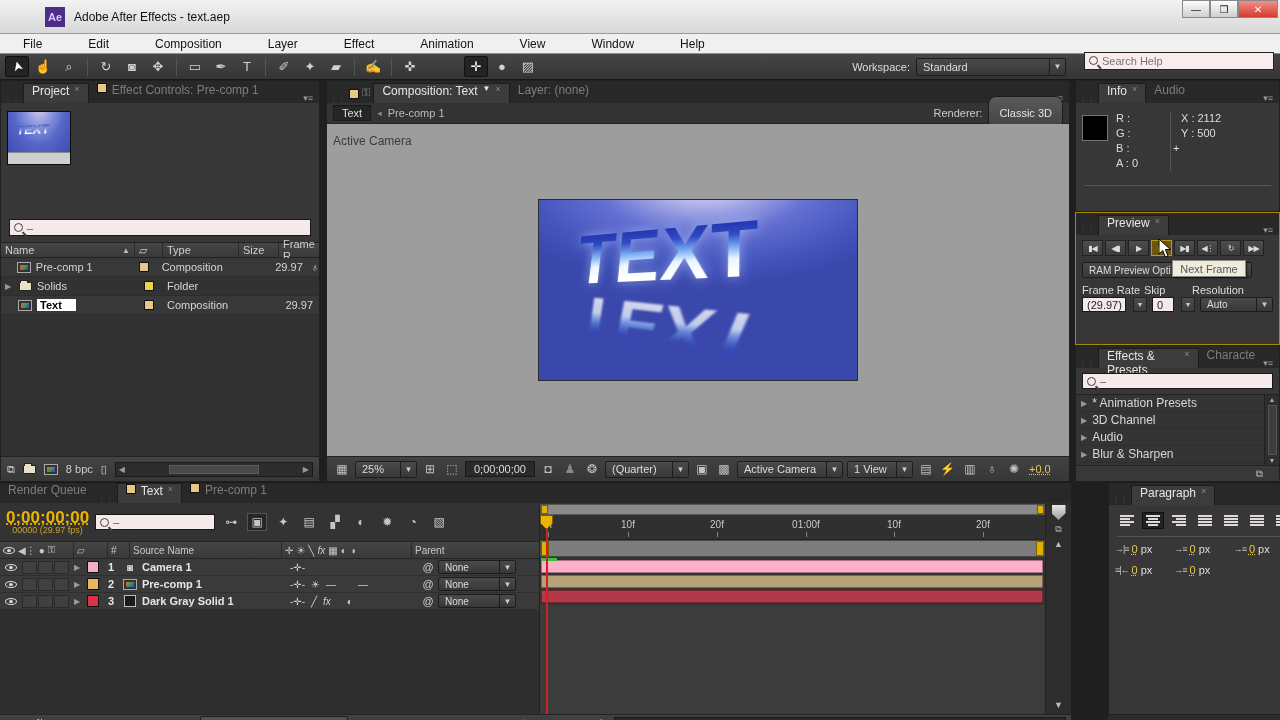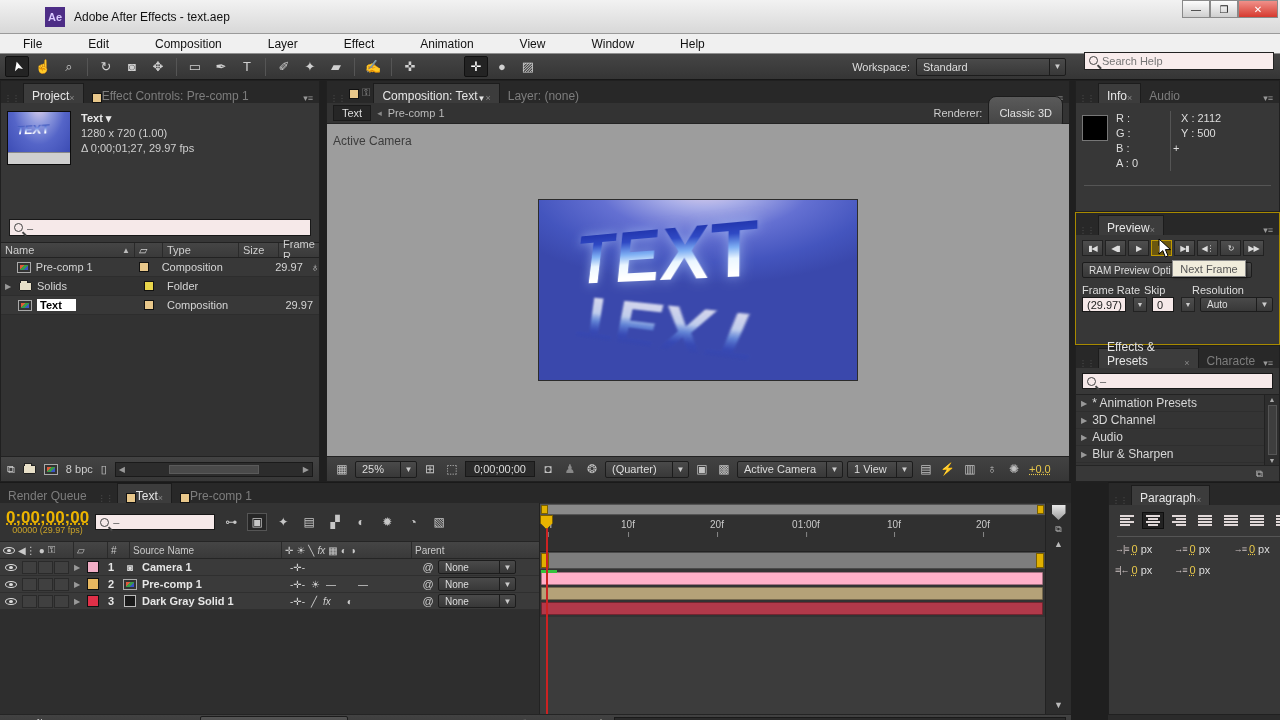--- a/index.html
+++ b/index.html
@@ -34,21 +34,21 @@
   .searchhelp{ width:190px; height:18px; background:#f8ecec; border:1px solid #222; display:flex; align-items:center; padding:0 4px; gap:4px; margin:0 6px 12px 12px;}
   .searchhelp input{ border:none; background:transparent; outline:none; font-size:11px; width:140px; font-family:"Liberation Sans",sans-serif; color:#333;}
   .lens{ position:relative; width:9px; height:9px; border:1.5px solid #444; border-radius:50%; display:inline-block; flex:0 0 auto;}
   .lens:after{ content:""; position:absolute; width:5px; height:1.5px; background:#444; transform:rotate(45deg); left:7px; top:9px;}
 
   
   .main{ display:flex; height:402px; background:#1f1f1f; }
   .vgap{ width:6px; background:#1f1f1f;}
   .panel{ background:#373737; display:flex; flex-direction:column; border:1px solid #202020;}
   .tabbar{ height:22px; background:#282828; display:flex; align-items:flex-end; flex:0 0 auto;}
-  .tab{ height:20px; display:flex; align-items:flex-end; padding:0 8px; color:#7d7d7d; font-size:12px;}
+  .tab{ height:20px; display:flex; align-items:flex-start; padding:0 8px; color:#7d7d7d; gap:5px; font-size:12px;}
   .tab.on{ background:#3c3c3c; color:#e6e6e6; border:1px solid #1c1c1c; border-bottom:none;}
   .tab .x{ font-size:9px; color:#888;}
   .pmenu{ margin-left:auto; color:#999; padding-right:6px; font-size:9px;}
   .gripdots{ color:#555; font-size:8px; padding:0 3px;}
   .swatch-tan{ width:10px; height:10px; background:#e8c78a; border:1px solid #111; display:inline-block;}
 
   
   .project{ width:320px; }
   .proj-info{ display:flex; gap:10px; padding:8px 6px; }
   .thumb{ width:64px; border:1px solid #0c0c0c; background:#c8c8c8;}
@@ -164,21 +164,21 @@
   .none-dd{ width:78px; height:14px; font-size:10px;}
   .eye{ display:inline-block; width:12px; height:7px; border:1px solid #ddd; border-radius:50%; position:relative;}
   .eye:after{ content:""; position:absolute; left:3px; top:1px; width:4px; height:3px; background:#ddd; border-radius:50%;}
   .solid-sw{ width:12px; height:12px; background:#1a1a1a; border:1px solid #bbb;}
   .cam-ico{ font-size:10px; color:#ddd;}
   .tl-filler-l{ flex:1; background:#2e2e2e;}
   .tl-right{ width:505px; display:flex; flex-direction:column; position:relative; background:#333;}
   .navbar{ height:11px; margin:1px 0; background:#8a8a8a; border:1px solid #555; position:relative;}
   .navbar:before,.navbar:after{ content:""; position:absolute; top:0; bottom:0; width:5px; background:#e0b000; border:1px solid #7a6000;}
   .navbar:before{ left:0;} .navbar:after{ right:0;}
-  .ruler{ height:36px; position:relative; background:#303030; border-bottom:1px solid #222;}
+  .ruler{ height:24px; position:relative; background:#303030; border-bottom:1px solid #222;}
   .tick{ position:absolute; top:3px; color:#c9c9c9; font-size:10px; transform:translateX(-50%);}
   .tick:after{ content:""; position:absolute; left:50%; top:13px; width:1px; height:5px; background:#888;}
   .workarea{ height:17px; background:#7d7d7d; border:1px solid #4a4a4a; position:relative; margin-bottom:1px;}
   .workarea:before,.workarea:after{ content:""; position:absolute; top:0; bottom:0; width:6px; background:#e0b000; border:1px solid #7a6000;}
   .workarea:before{ left:0;} .workarea:after{ right:0;}
   .bars{ position:relative;}
   .bar{ height:13px; margin:2px 2px 2px 1px; border:1px solid rgba(0,0,0,.35); border-radius:1px;}
   .greenline{ position:absolute; left:1px; top:0; width:16px; height:3px; background:#35c33c; z-index:3;}
   .tl-filler-r{ flex:1; background:#3c3c3c;}
   .playhead{ position:absolute; left:0px; top:12px; width:13px; height:14px; background:#e8b400; border:1px solid #7a5e00; clip-path:polygon(0 0,100% 0,100% 55%,50% 100%,0 55%); z-index:5;}
@@ -294,25 +294,20 @@
           </div>
         <div class="pmenu">▾≡</div>
       </div>
       <div class="proj-info">
         <div class="thumb">
           <div class="img">
               <div>TEXT</div>
             </div>
           <div class="band"></div>
         </div>
-        <div class="proj-meta">
-          <div class="nm">Text ▾</div>
-          <div>1280 x 720 (1.00)</div>
-          <div>Δ 0;00;01;27, 29.97 fps</div>
-        </div>
       </div>
       <div class="proj-search">
           <span class="lens"></span>
           <span>–</span>
         </div>
       <div class="proj-cols">
         <div class="pc" style="width:134px">
             <span>Name</span>
             <span style="margin-left:auto;font-size:8px;color:#bbb">▲</span>
           </div>

